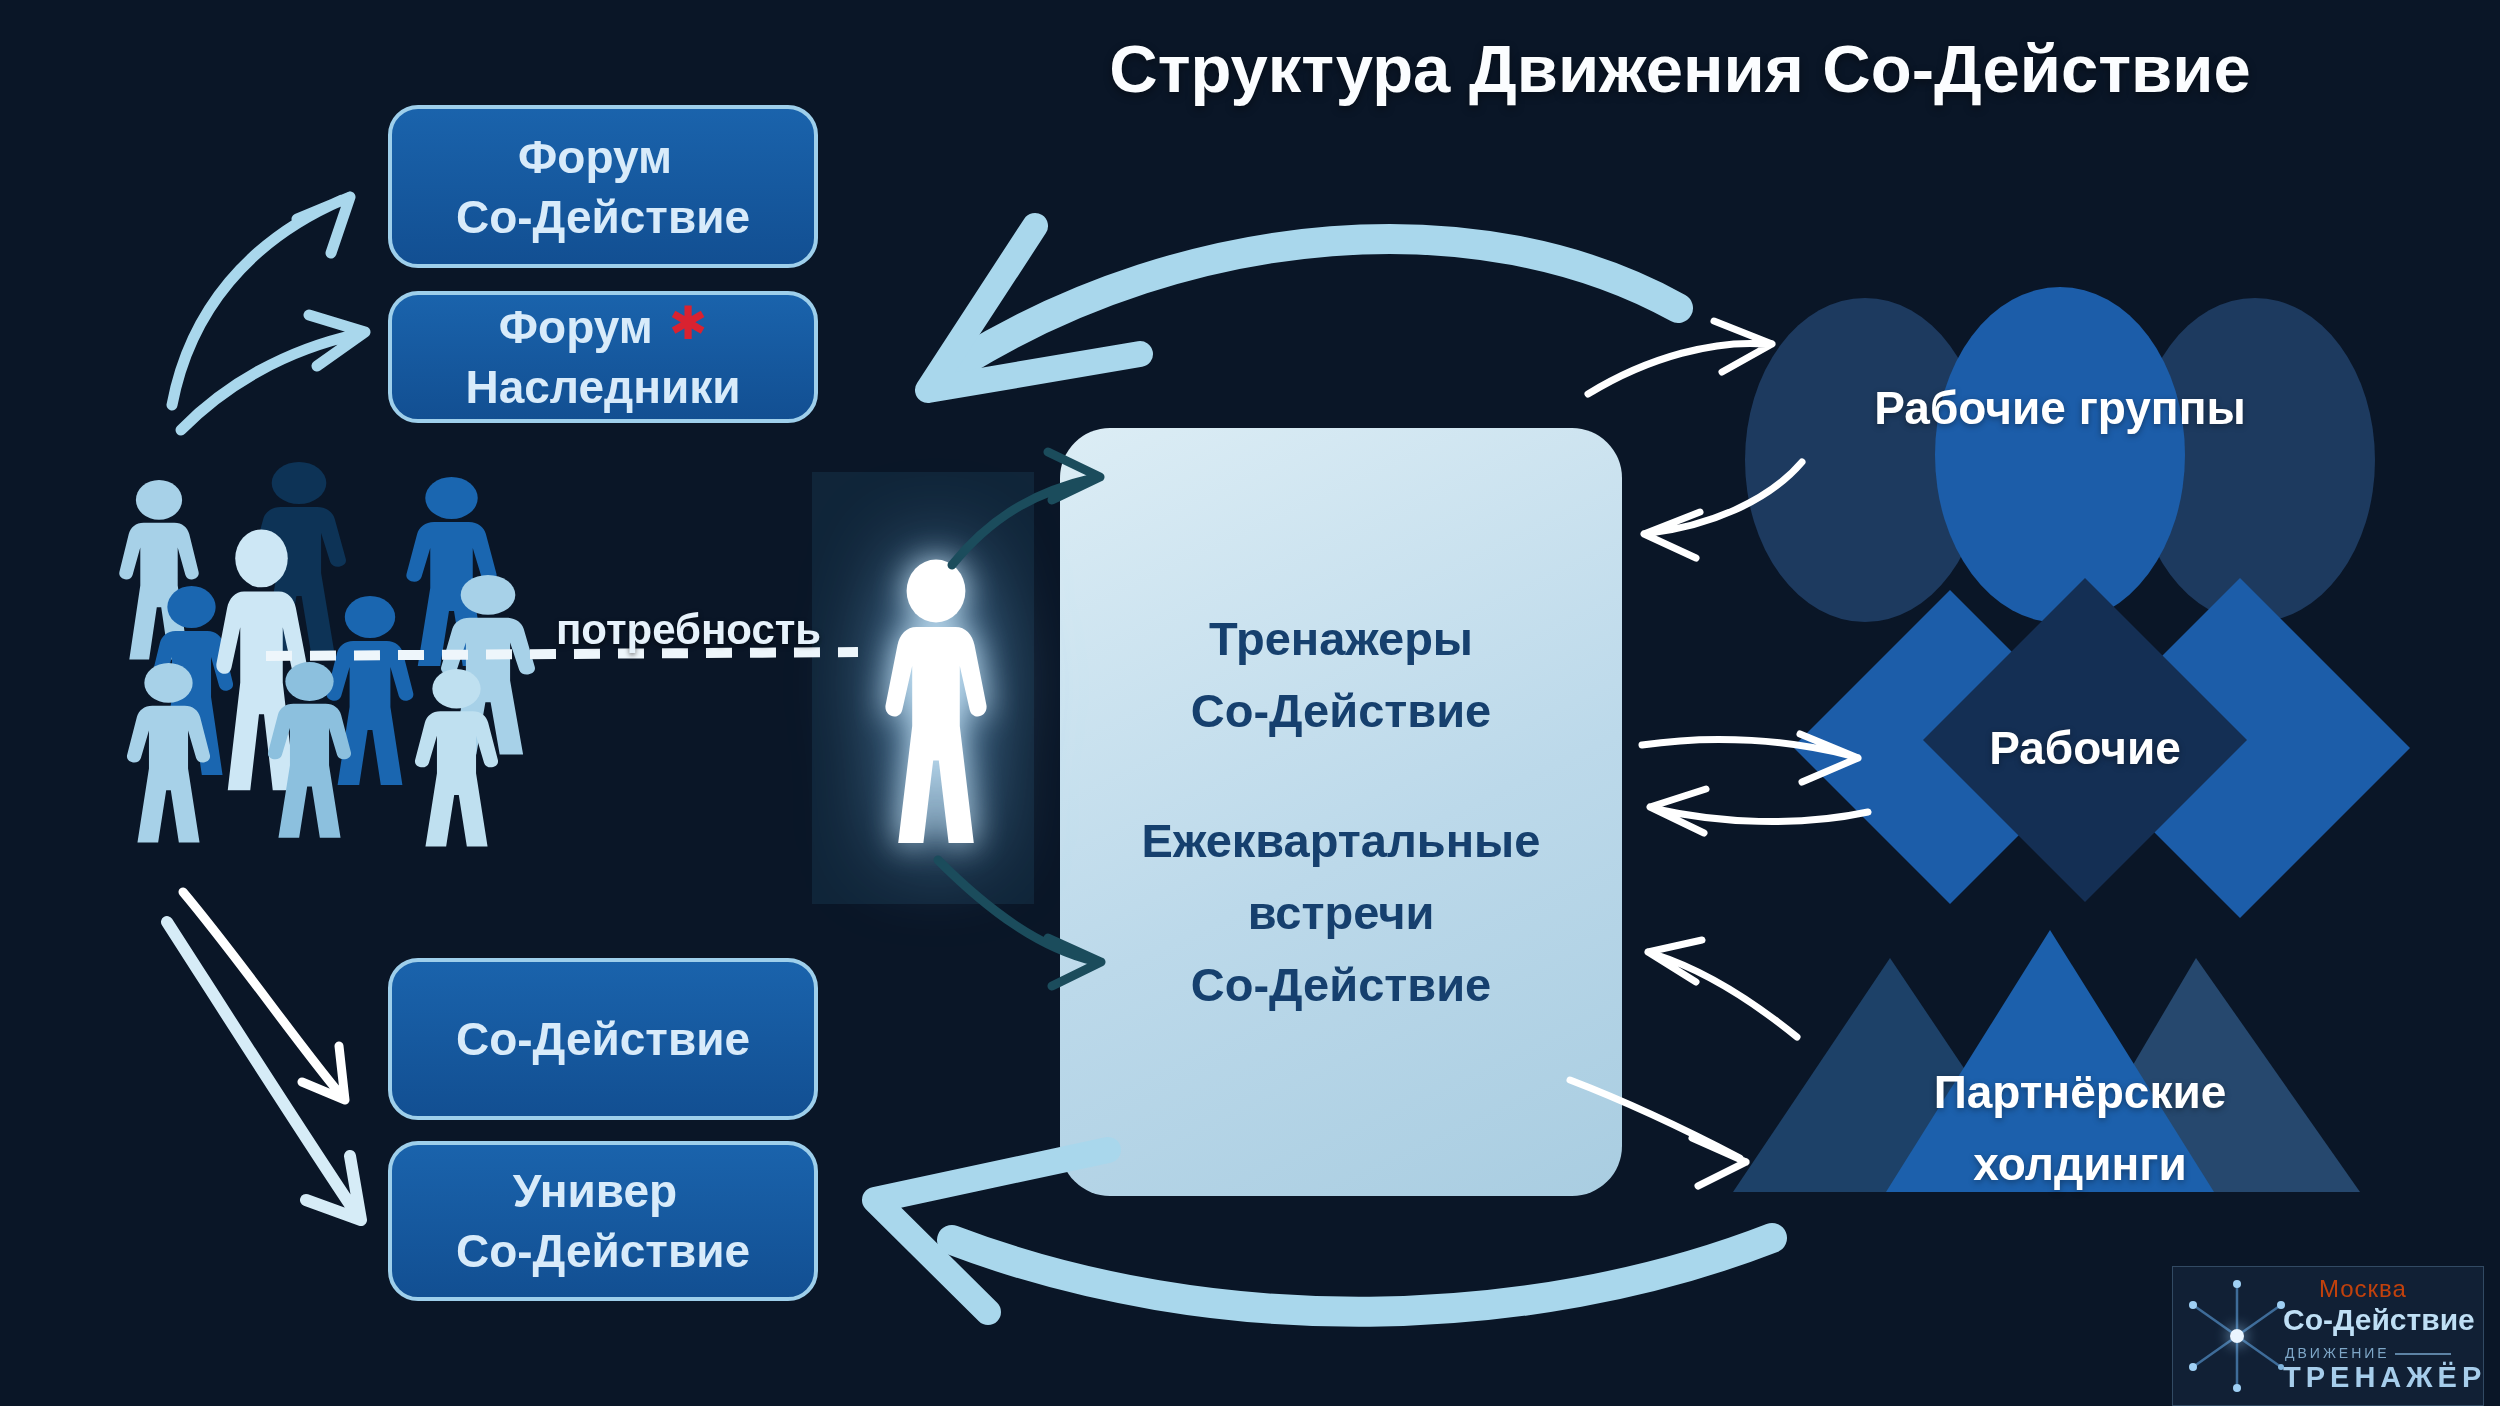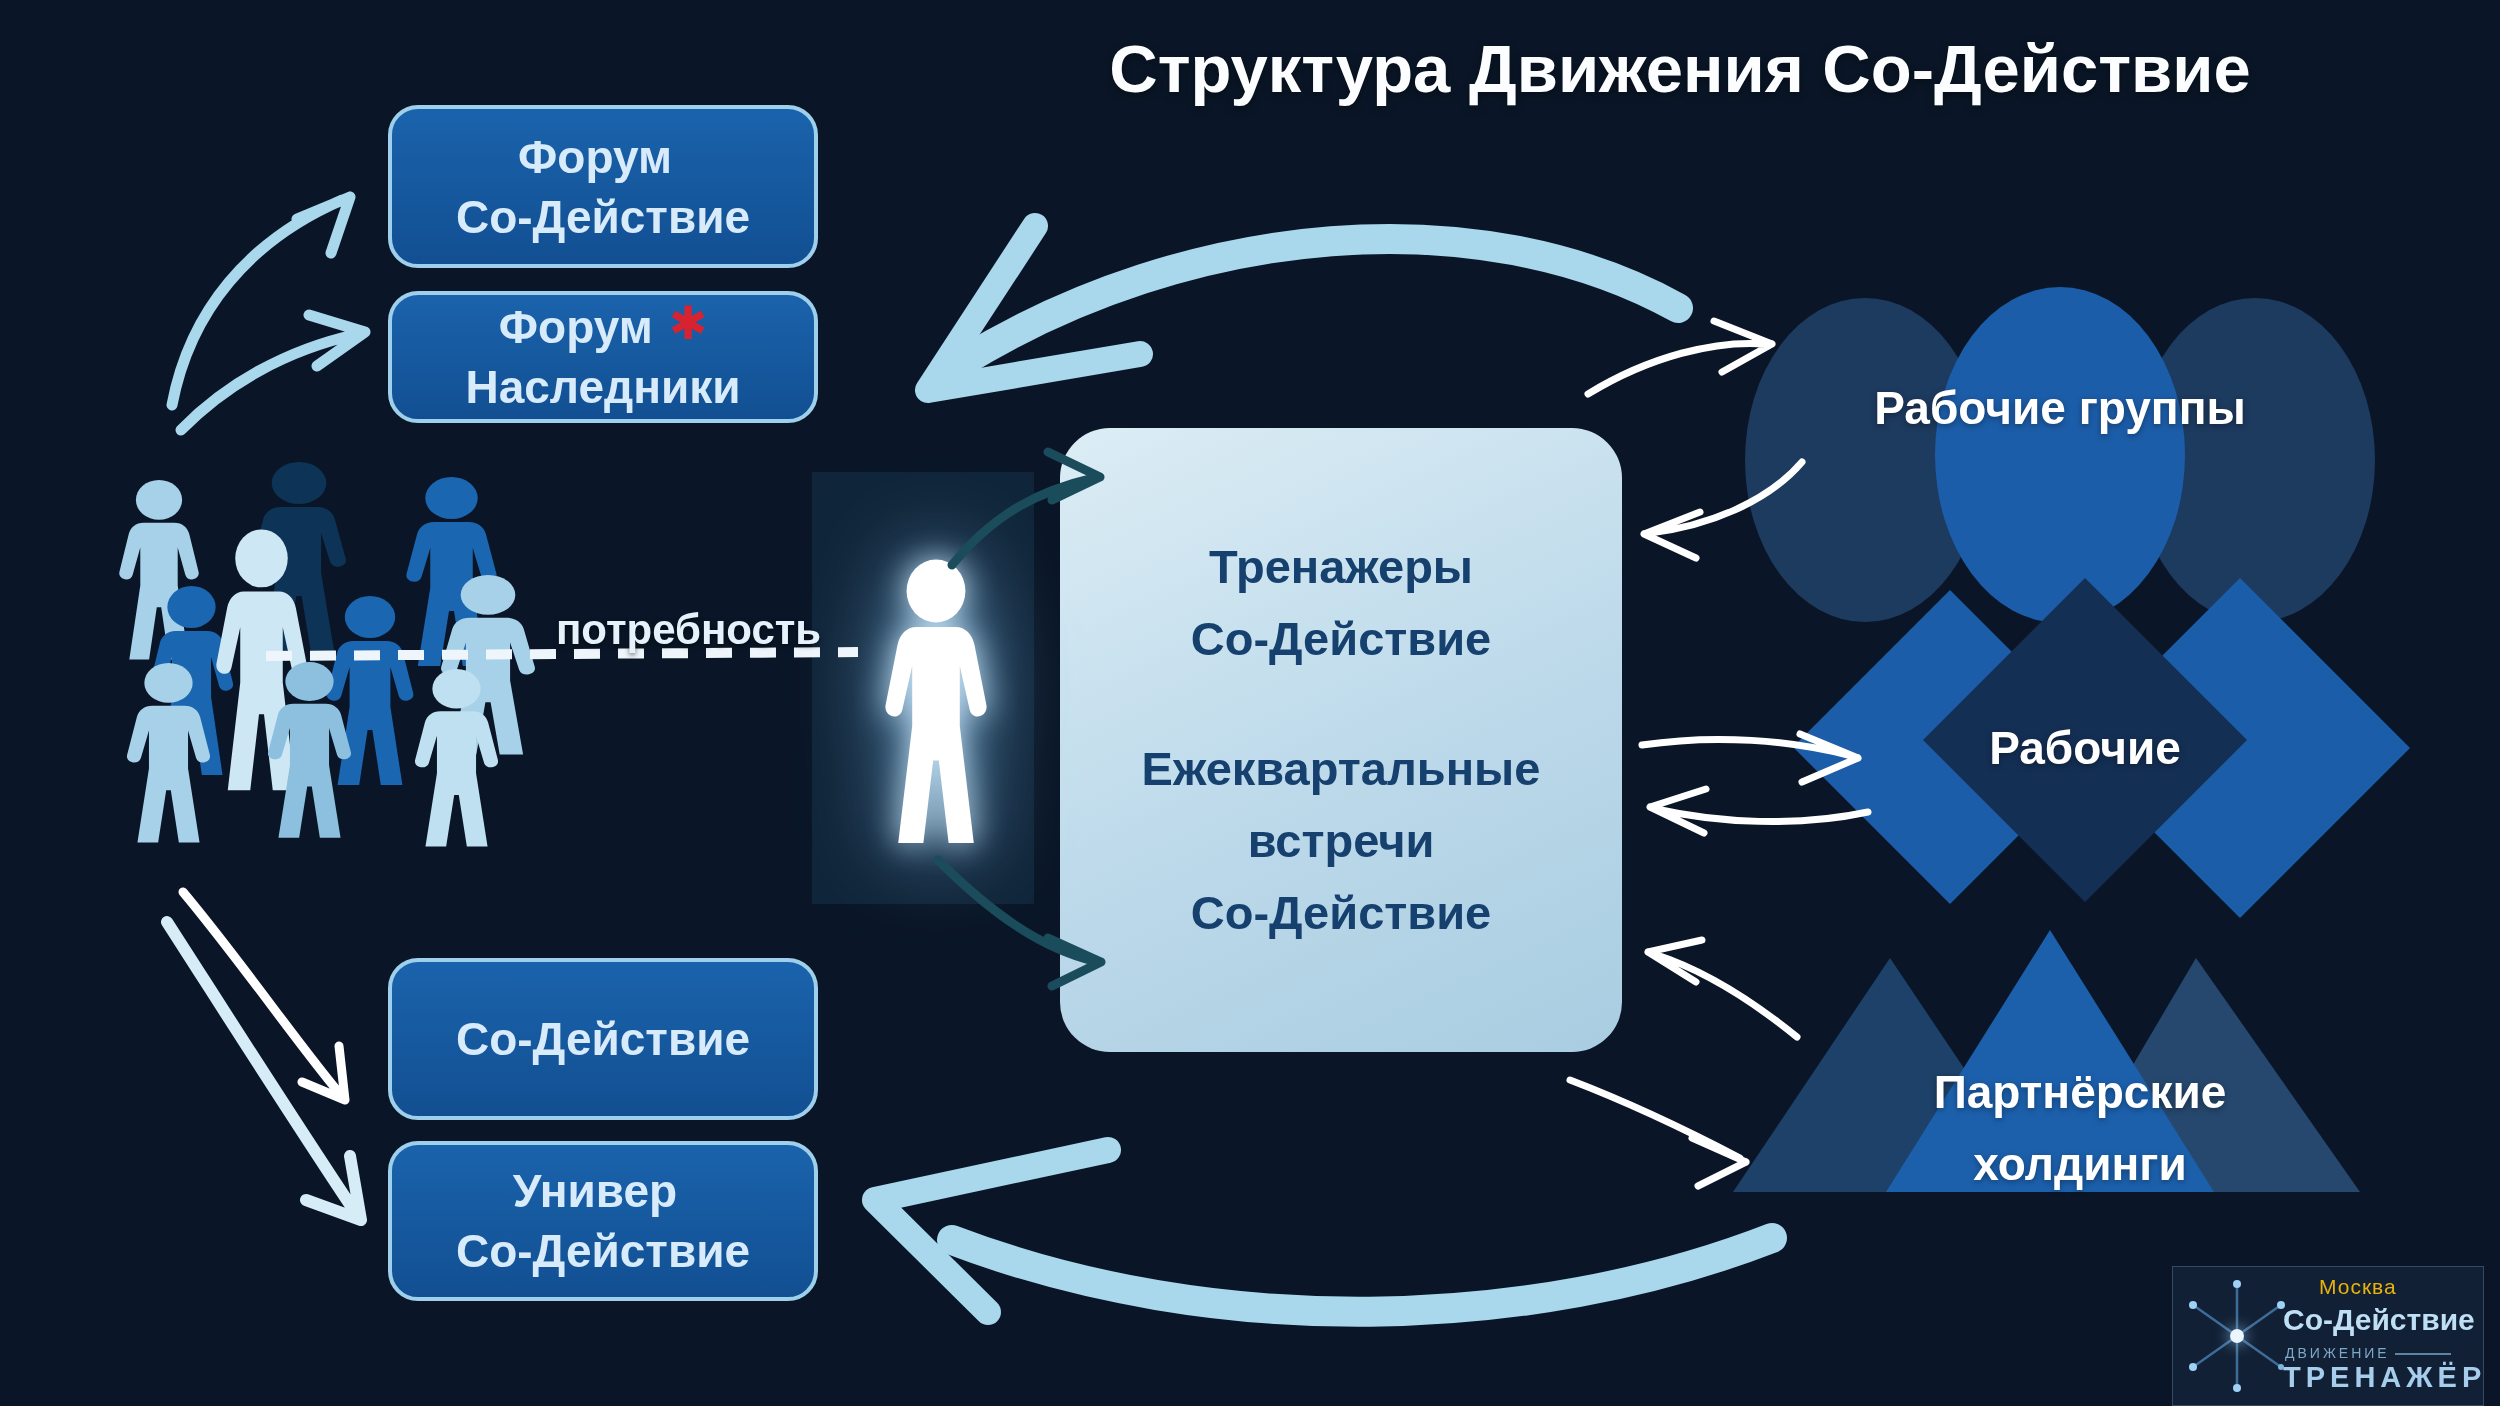--- a/index.html
+++ b/index.html
@@ -21,21 +21,21 @@
     display:flex;flex-direction:column;align-items:center;justify-content:center;
     color:#d8ebfa;font-weight:bold;font-size:46px;line-height:60px;
   }
   .bluebox .mark{
     color:#d92230;font-size:46px;margin-left:16px;position:relative;top:-4px;
     font-family:"DejaVu Sans",sans-serif;
   }
 
   
   .centerbox{
-    position:absolute;left:1060px;top:428px;width:562px;height:624px;
+    position:absolute;left:1060px;top:428px;width:562px;height:768px;
     border-radius:50px;
     background:linear-gradient(155deg,#dcedf5 0%,#bcd9ea 55%,#a9cde1 100%);
     display:flex;flex-direction:column;align-items:center;justify-content:center;
     color:#16406e;font-weight:bold;font-size:47px;line-height:72px;text-align:center;
   }
   .centerbox .gap{height:58px;}
 
   .person-panel{
     position:absolute;left:812px;top:472px;width:222px;height:432px;
     background:#102539;
@@ -60,21 +60,21 @@
   }
   .lbl-groups{left:1810px;top:372px;width:500px;}
   .lbl-alliances{left:1885px;top:712px;width:400px;}
   .lbl-holdings{left:1855px;top:1056px;width:450px;}
 
   
   .logo-panel{
     position:absolute;left:2172px;top:1266px;width:312px;height:140px;
     background:rgba(23,42,66,.55);border:1px solid #324a63;
   }
-  .logo-city{position:absolute;left:146px;top:8px;font-size:21px;color:#eab308;letter-spacing:1px;}
+  .logo-city{position:absolute;left:146px;top:8px;font-size:24px;color:#c2410c;letter-spacing:1px;}
   .logo-brand{position:absolute;left:110px;top:36px;font-size:30px;font-weight:bold;color:#bfdff5;}
   .logo-move{position:absolute;left:112px;top:78px;font-size:14px;letter-spacing:3px;color:#7ea7c8;}
   .logo-dash{position:absolute;left:222px;top:86px;width:56px;height:2px;background:#5d83a5;}
   .logo-prod{position:absolute;left:110px;top:94px;font-size:29px;font-weight:bold;letter-spacing:5px;color:#a6cdeb;}
 
   .glow{filter:drop-shadow(0 0 16px rgba(205,236,255,.95)) drop-shadow(0 0 42px rgba(140,205,255,.65));}
 </style>
 </head>
 <body>
 

